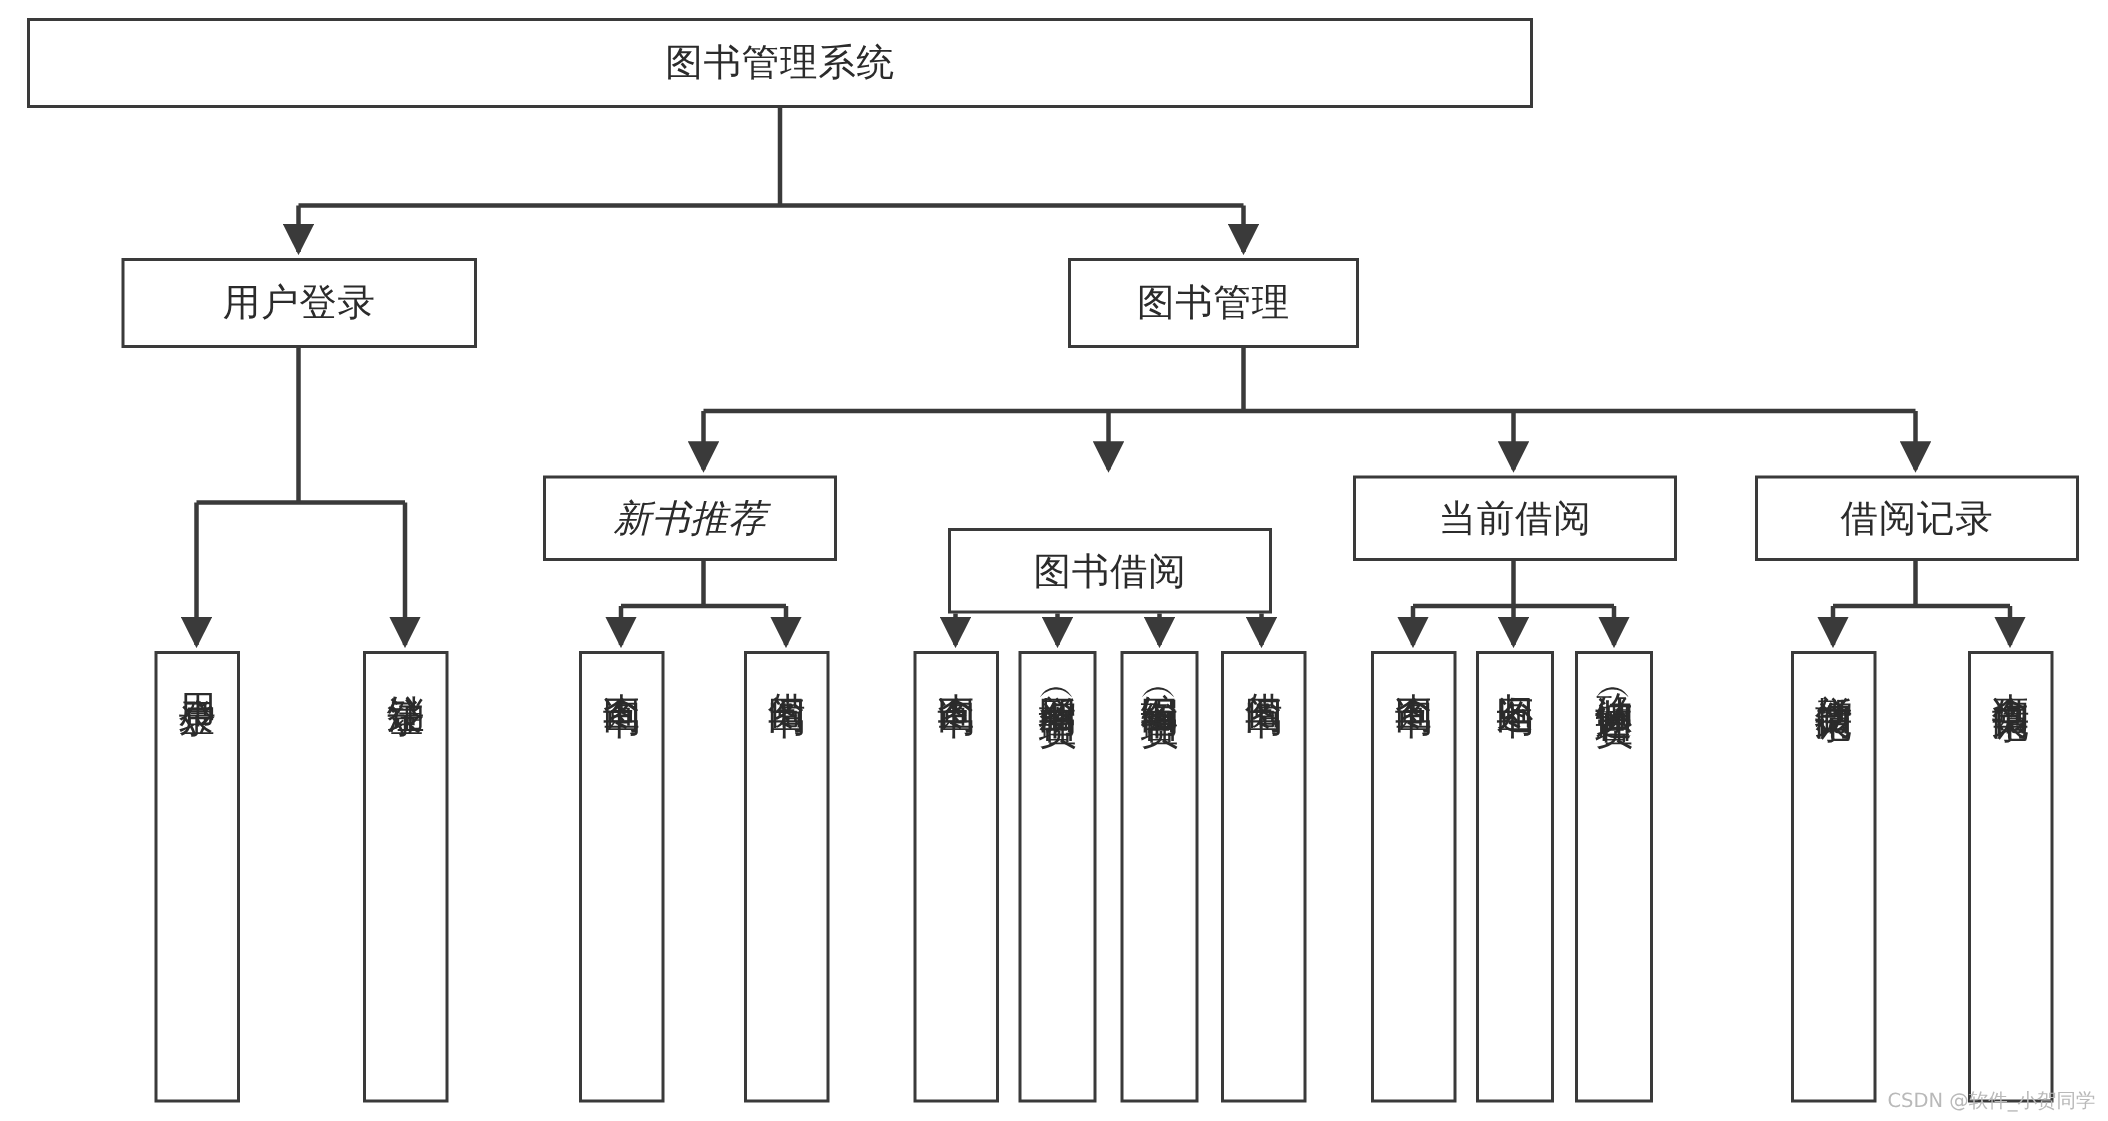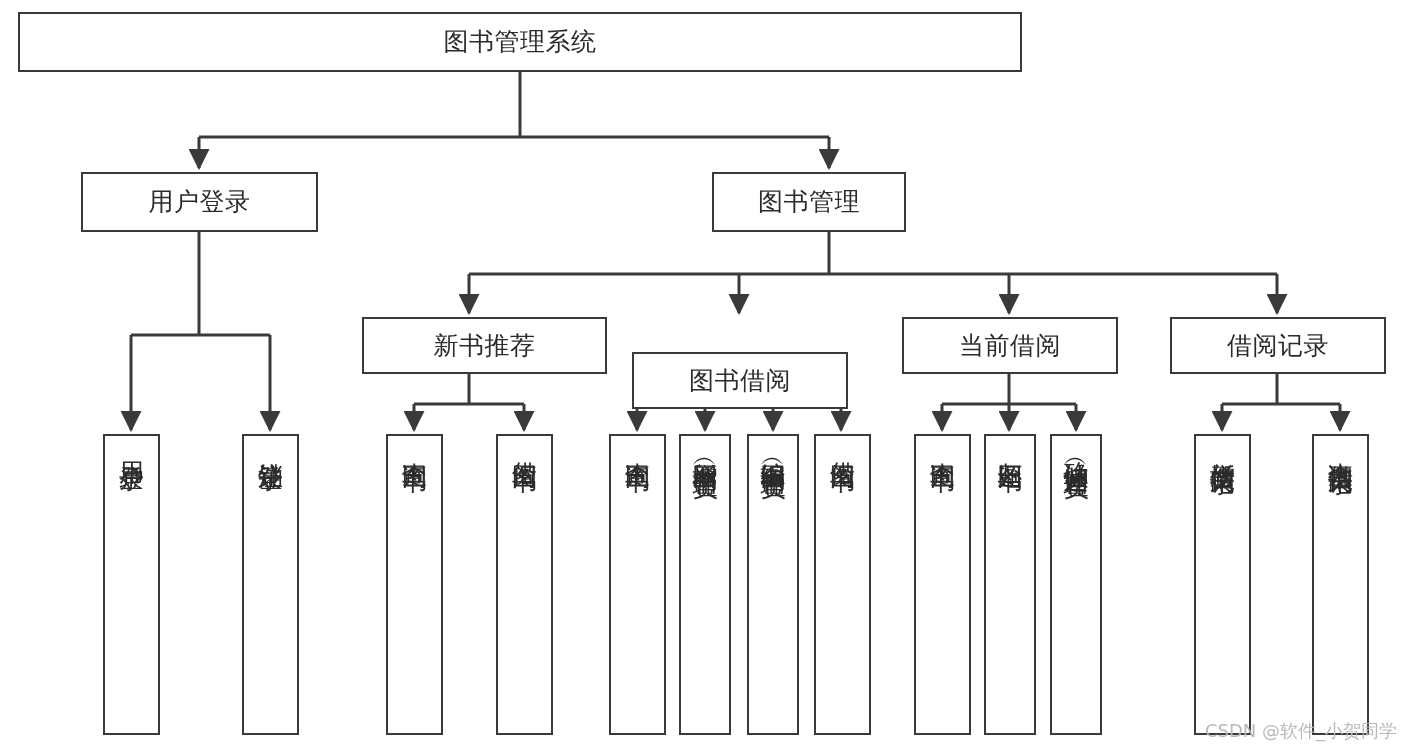--- a/index.html
+++ b/index.html
@@ -54,21 +54,21 @@
     writing-mode: vertical-rl;
     text-orientation: upright;
     font-size: 25px;
     letter-spacing: 2px;
     line-height: 1.0;
   }
   #watermark {
     position: absolute;
     right: 8px;
     bottom: 4px;
-    font-size: 18px;
+    font-size: 13px;
     color: #b9b9b9;
     z-index: 5;
     white-space: nowrap;
     font-family: "DejaVu Sans", "Liberation Sans", sans-serif;
   }
 </style>
 </head>
 <body>
 
 <div id="diagram-root">
@@ -128,21 +128,21 @@
   </div>
 
   <div class="node horizontal" style="left:81px; top:172px; width:237px; height:60px;">
     <span class="label">用户登录</span>
   </div>
 
   <div class="node horizontal" style="left:712px; top:172px; width:194px; height:60px;">
     <span class="label">图书管理</span>
   </div>
 
-  <div class="node horizontal" style="left:362px; top:317px; width:245px; height:57px;">
+  <div class="node horizontal" style="left:362px; top:317px; width:196px; height:57px;font-style:italic;">
     <span class="label">新书推荐</span>
   </div>
 
   <div class="node horizontal" style="left:632px; top:317px; width:216px; height:57px;margin-top:35px;">
     <span class="label">图书借阅</span>
   </div>
 
   <div class="node horizontal" style="left:902px; top:317px; width:216px; height:57px;">
     <span class="label">当前借阅</span>
   </div>

